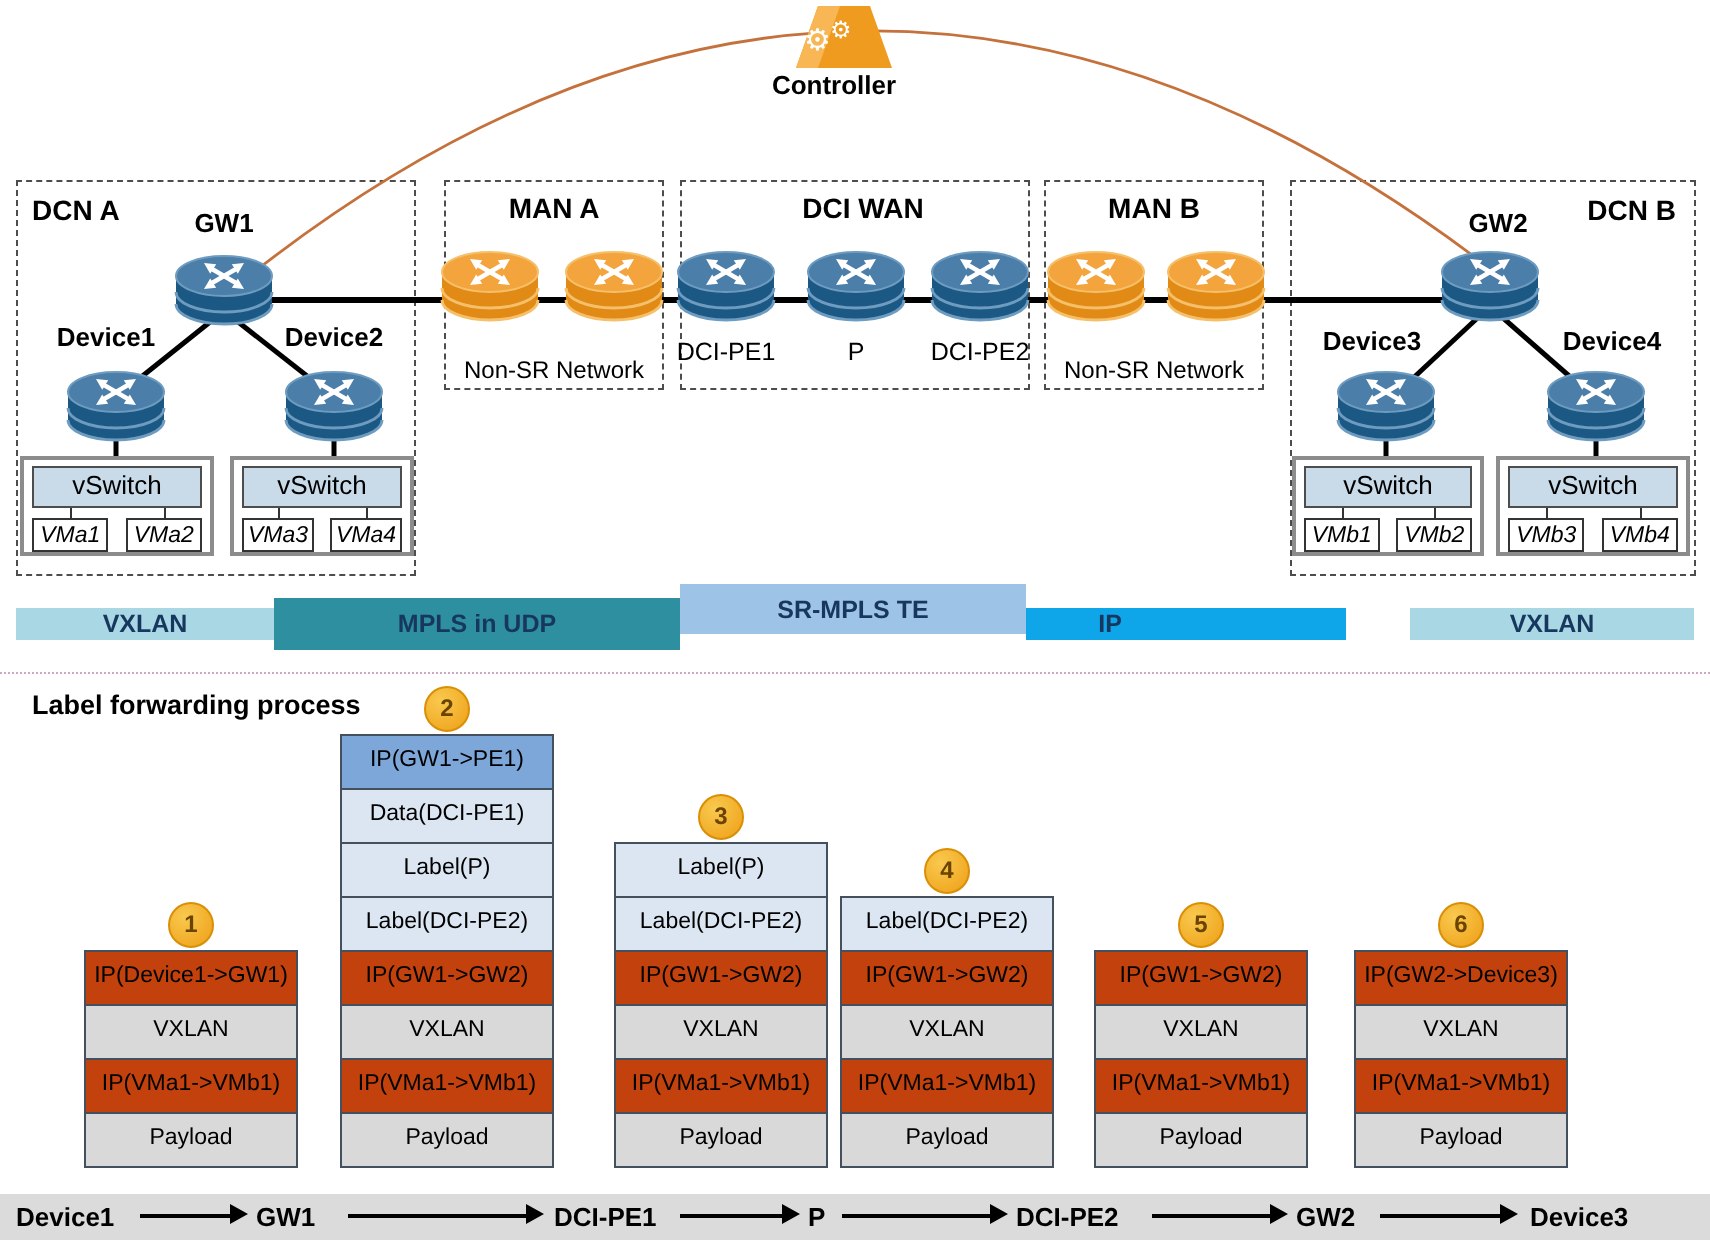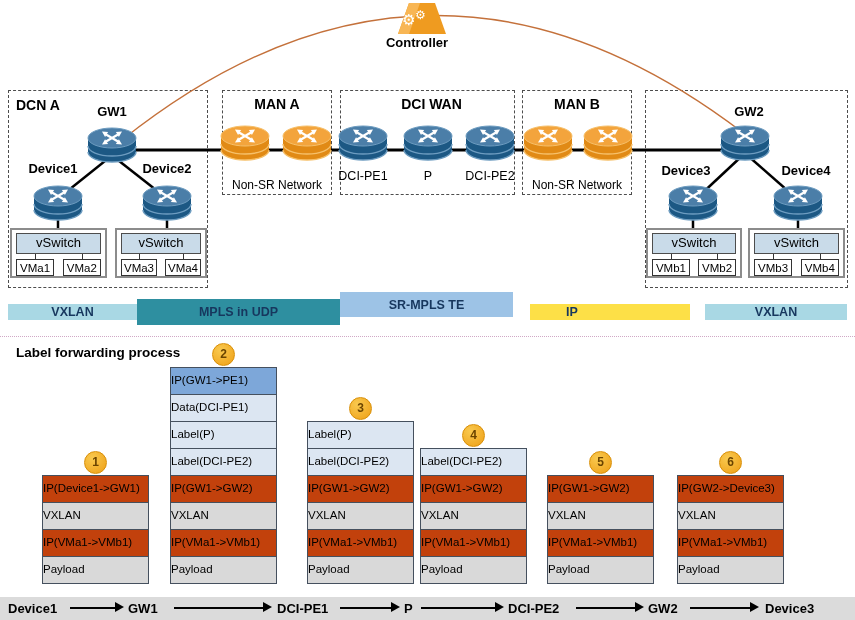--- a/index.html
+++ b/index.html
@@ -13,33 +13,33 @@
   .lbl-plain{position:absolute;font-size:12px;font-weight:normal;z-index:4;text-align:center;}
   .router{position:absolute;width:54px;height:44px;z-index:3;}
   
   #controller{position:absolute;left:384px;top:1px;width:64px;height:34px;z-index:5;}
   #controller-label{position:absolute;left:379px;top:35px;width:76px;text-align:center;
         font-size:13px;font-weight:bold;z-index:5;}
   
   .vsw{position:absolute;height:50px;border:2px solid #8c8c8c;background:#fff;z-index:3;box-sizing:border-box;}
   .vsw-bar{margin:3px 4px 0 4px;height:19px;background:#c9dbe9;border:1px solid #4d4d4d;
         font-size:13px;text-align:center;line-height:18px;}
-  .vm-row{display:flex;justify-content:space-between;margin:5px 4px 0 4px;}
+  .vm-row{display:flex;justify-content:space-between;margin:5px 4px 0 4px;font-style:italic;}
   .vm{position:relative;width:45%;height:17px;border:1px solid #333;background:#fff;
         font-size:11.5px;text-align:center;line-height:16px;box-sizing:border-box;}
   .vm::before{content:"";position:absolute;top:-6px;left:50%;width:1px;height:6px;background:#333;}
   
   .seg{position:absolute;z-index:2;display:flex;align-items:center;justify-content:center;
         font-size:12.5px;font-weight:bold;color:#17375e;}
   #dotline{position:absolute;left:0;top:336px;width:855px;border-top:1.5px dotted #d0a8c6;z-index:1;}
   
   #fwd-title{position:absolute;left:16px;top:345px;font-size:13.5px;font-weight:bold;z-index:2;}
   .stack{position:absolute;width:107px;border-bottom:1px solid #45505e;z-index:3;}
   .cell{height:27px;border:1px solid #45505e;border-bottom:none;box-sizing:border-box;
-        font-size:11.5px;text-align:left;line-height:25px;}
+        font-size:11.5px;text-align:center;line-height:25px;}
   .c-white{background:#c2410c;}
   .c-gray{background:#d9d9d9;}
   .c-lightblue{background:#dce6f2;}
   .c-blue{background:#7da7d9;}
   .badge{position:absolute;width:23px;height:23px;border-radius:50%;z-index:4;
         background:radial-gradient(circle at 35% 30%, #f9c94f, #ee9f16);
         border:1px solid #d98f06;box-sizing:border-box;
         font-size:12px;font-weight:bold;color:#6b4400;text-align:center;line-height:21px;}
   
   #flowbar{position:absolute;left:0;top:597px;width:855px;height:23px;background:#dbdbdb;z-index:2;}
@@ -80,20 +80,21 @@
   <div class="netbox" style="left:8px;top:90px;width:200px;height:198px;"></div>
   <div class="netbox" style="left:222px;top:90px;width:110px;height:105px;"></div>
   <div class="netbox" style="left:340px;top:90px;width:175px;height:105px;"></div>
   <div class="netbox" style="left:522px;top:90px;width:110px;height:105px;"></div>
   <div class="netbox" style="left:645px;top:90px;width:203px;height:198px;"></div>
 
   <div class="boxtitle" style="left:16px;top:97px;">DCN A</div>
   <div class="boxtitle" style="left:222px;top:96px;width:110px;text-align:center;">MAN A</div>
   <div class="boxtitle" style="left:340px;top:96px;width:183px;text-align:center;">DCI WAN</div>
   <div class="boxtitle" style="left:522px;top:96px;width:110px;text-align:center;">MAN B</div>
+  <div class="boxtitle" style="left:645px;top:97px;width:193px;text-align:right;">DCN B</div>
 
   <div id="controller">
     <svg width="64" height="34" viewBox="0 0 64 34">
       <polygon points="14,33 25,2 51,2 62,33" fill="#ef9b20"></polygon>
       <polygon points="14,33 25,2 36,2 25,33" fill="#f8b654"></polygon>
       <text x="18" y="24" font-size="15" fill="#ffffff">⚙</text>
       <text x="31" y="18" font-size="12" fill="#ffffff">⚙</text>
     </svg>
   </div>
   <div id="controller-label">Controller</div>
@@ -142,21 +143,21 @@
   <div id="overlay-bar">
       <div class="seg" style="left: 8px; top: 304px; width: 129px; height: 16px; background: rgb(169, 216, 228);">
         <span>VXLAN</span>
       </div>
       <div class="seg" style="left: 137px; top: 299px; width: 203px; height: 26px; background: rgb(46, 143, 160);">
         <span>MPLS in UDP</span>
       </div>
       <div class="seg" style="left: 340px; top: 292px; width: 173px; height: 25px; background: rgb(157, 195, 230);">
         <span>SR-MPLS TE</span>
       </div>
-      <div class="seg" style="left: 513px; top: 304px; width: 160px; height: 16px; background: #fde047; margin-left: 17px;">
+      <div class="seg" style="left: 513px; top: 304px; width: 160px; height: 16px; background: #0ea5e9;">
         <span style="transform: translateX(-38px);">IP</span>
       </div>
       <div class="seg" style="left: 705px; top: 304px; width: 142px; height: 16px; background: rgb(169, 216, 228);">
         <span>VXLAN</span>
       </div>
     </div>
   <div id="dotline"></div>
 
   <div id="fwd-title">Label forwarding process</div>
   <div id="stacks">

